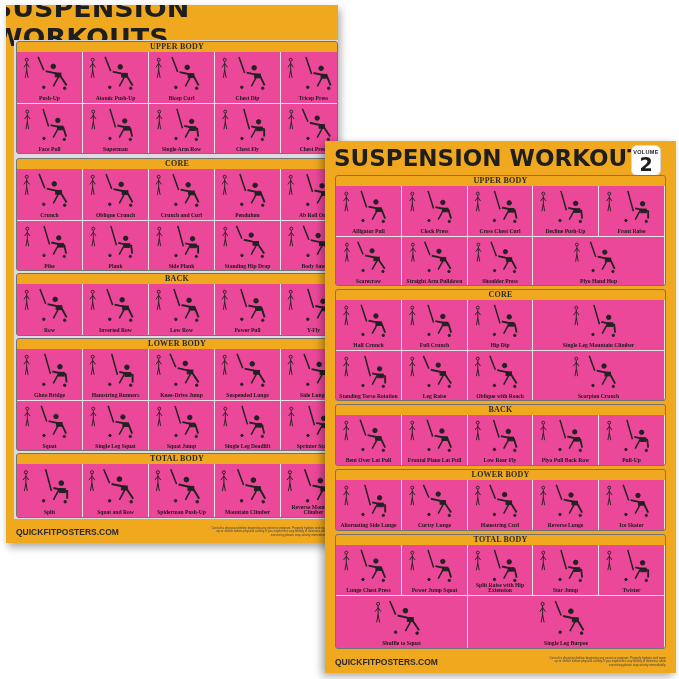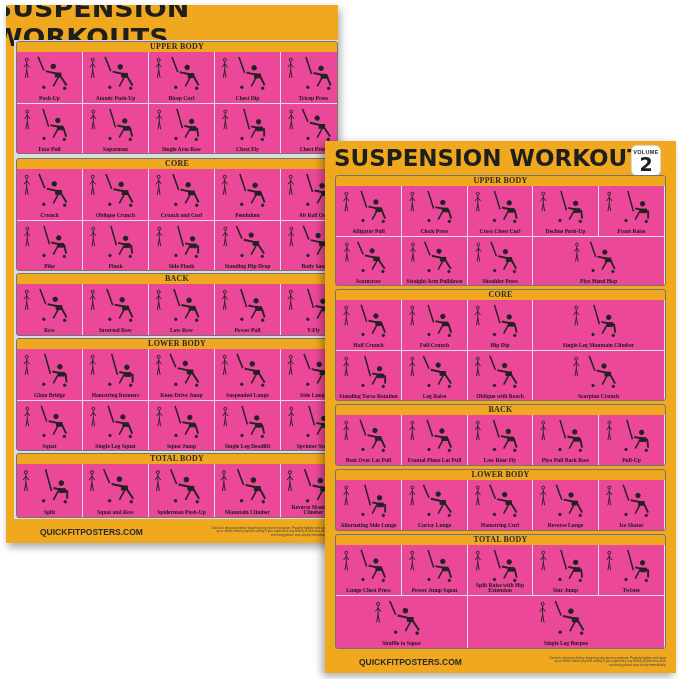--- a/index.html
+++ b/index.html
@@ -72,21 +72,20 @@
   }
   .cell .label.two { white-space: normal; line-height: 5.6px; bottom: 1px; }
 
   .footer {
     position: absolute;
     left: 0; right: 0; bottom: 0;
     height: 22px;
     background: #f0a81e;
     display: flex; align-items: center; justify-content: space-between;
     padding: 0 10px;
-    margin-left: 24px;
   }
   .footer .site { font-weight: 700; font-size: 8.5px; color: #2a2a2a; }
   .footer .disclaimer { font-size: 3px; color: #444; text-align: right; width: 120px; line-height: 3.6px; }
 
   .volume-badge {
     position: absolute;
     background: #ffffff;
     border-radius: 0 0 6px 6px;
     border: 1px solid #d8d8d8;
     text-align: center;

